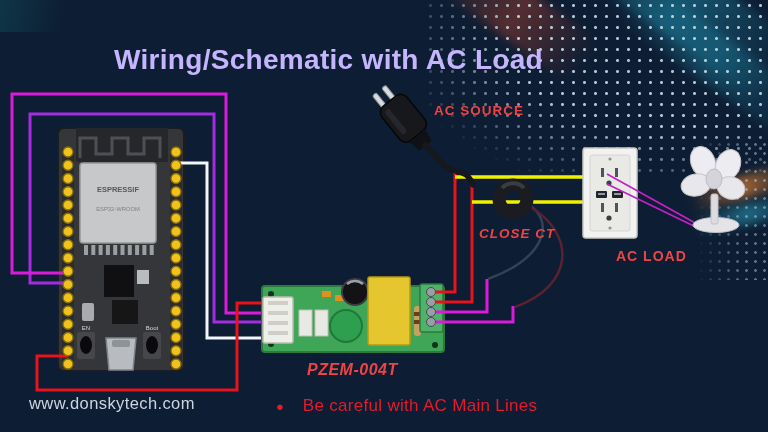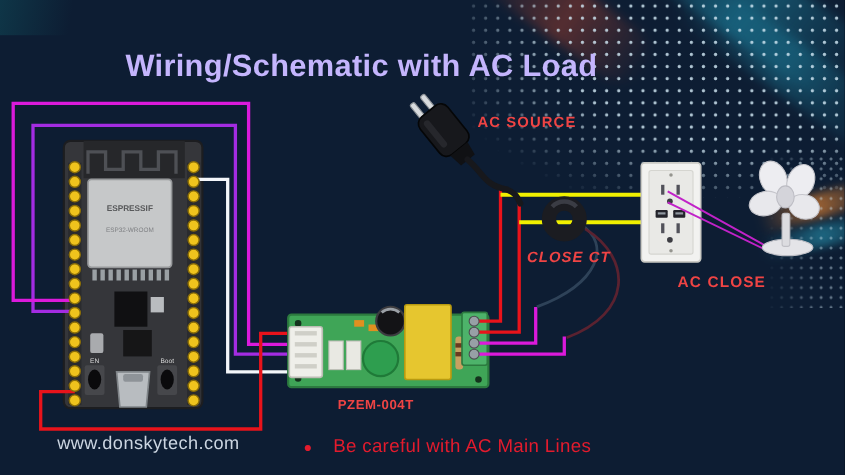--- a/index.html
+++ b/index.html
@@ -29,22 +29,22 @@
   .streak4{left:688px;top:176px;width:112px;height:22px;transform:rotate(-16deg);filter:blur(4px);
     background:linear-gradient(90deg,transparent,rgba(228,132,50,.65),transparent);}
   .streak5{left:692px;top:204px;width:112px;height:20px;transform:rotate(-13deg);filter:blur(4px);
     background:linear-gradient(90deg,transparent,rgba(42,162,192,.55),transparent);}
   
   .title{left:86px;top:44px;font-size:28px;font-weight:800;letter-spacing:.3px;color:#c4b5fd;margin-left:28px;}
   .lbl{color:#ef4444;font-weight:700;}
   .lbl-acsource{left:434px;top:103px;font-size:13.5px;letter-spacing:1px;}
   .lbl-closect{left:479px;top:226px;font-size:13.5px;letter-spacing:1px;font-style:italic;}
   .lbl-acload{left:616px;top:248px;font-size:14px;letter-spacing:1px;}
-  .lbl-pzem{left:307px;top:361px;font-size:12px;letter-spacing:.5px;}
-  .footer{left:29px;top:394px;font-size:16.5px;color:#CBD5E1;letter-spacing:.4px;margin-left:23px;}
+  .lbl-pzem{left:307px;top:361px;font-size:16px;letter-spacing:.5px;font-style:italic;}
+  .footer{left:29px;top:394px;font-size:16.5px;color:#CBD5E1;letter-spacing:.4px;}
   .warning{left:276px;top:396px;display:flex;align-items:center;gap:19px;color:#E31B2D;}
   .warning .dot{font-size:13px;line-height:1;}
   .warning .txt{font-size:17px;letter-spacing:.3px;}
   svg text{font-family:"Liberation Sans",sans-serif;}
   #pins-left circle,#pins-right circle{fill:#EFC31D;stroke:#8A6D08;stroke-width:1.3;}
   #shield-pads rect{fill:#9AA0A4;}
 </style>
 </head>
 <body>
 
@@ -244,20 +244,20 @@
         <ellipse cx="696" cy="185" rx="15" ry="11" transform="rotate(-12 696 185)" fill="#E8E8EC" stroke="#C6C6CC"></ellipse>
         <ellipse cx="731" cy="188" rx="14" ry="11" transform="rotate(14 731 188)" fill="#E8E8EC" stroke="#C6C6CC"></ellipse>
         <ellipse cx="714" cy="179" rx="8" ry="10" fill="#D4D4DA" stroke="#BDBDC4"></ellipse>
       </g>
     </g>
   </svg>
 
   <div class="abs title">Wiring/Schematic with AC Load</div>
   <div class="abs lbl lbl-acsource">AC SOURCE</div>
   <div class="abs lbl lbl-closect">CLOSE CT</div>
-  <div class="abs lbl lbl-acload">AC CLOSE</div>
+  <div class="abs lbl lbl-acload">AC LOAD</div>
   <div class="abs lbl lbl-pzem">PZEM-004T</div>
   <div class="abs footer">www.donskytech.com</div>
   <div class="abs warning">
     <span class="dot">●</span>
     <span class="txt">Be careful with AC Main Lines</span>
   </div>
 </div>
 
 </body></html>

